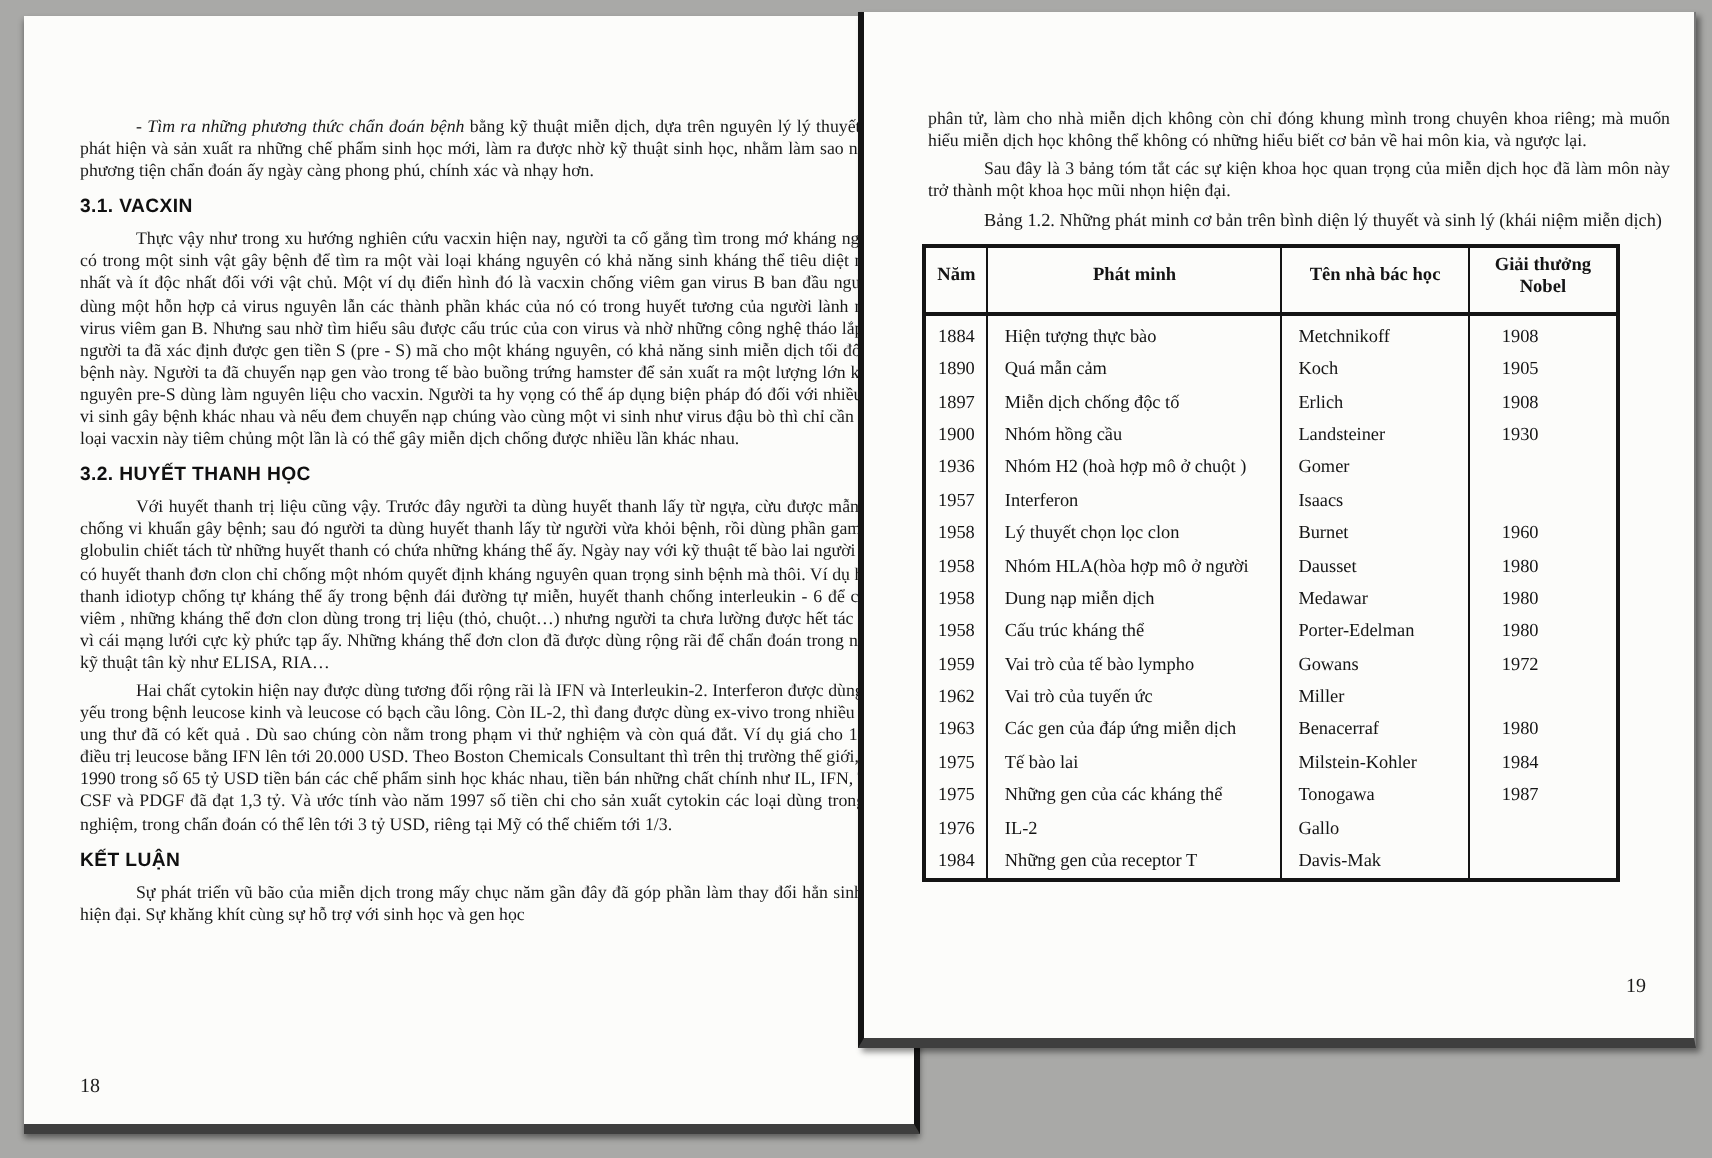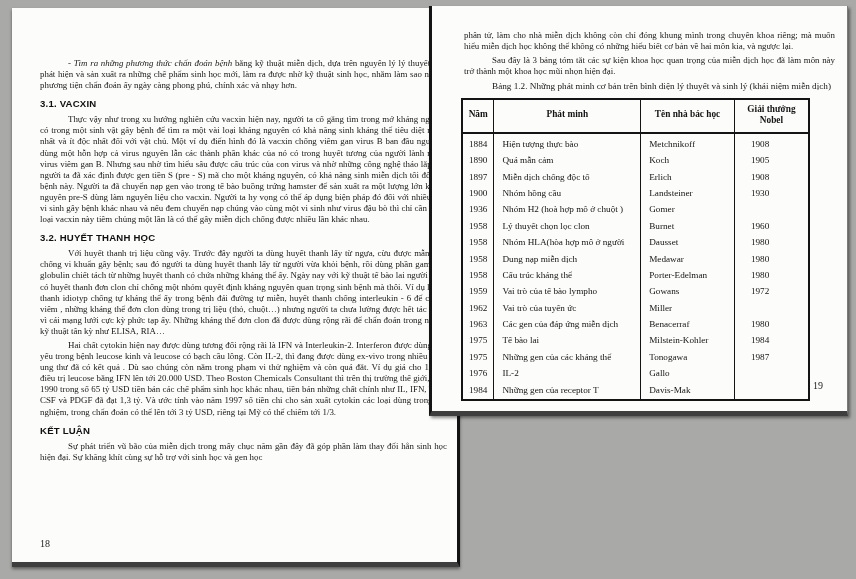--- a/index.html
+++ b/index.html
@@ -13,22 +13,22 @@
     box-sizing:border-box;overflow:hidden;
   }
   .page-left{
     left:12px;top:8px;width:448px;height:559px;
     padding:50px 10px 0 28px;
     border-right:3px solid #141414;
     border-bottom:5px solid #3e3e3e;
     box-shadow:0 2px 3px rgba(0,0,0,.45);
   }
   .page-right{
-    left:429px;top:6px;width:419px;height:410px;
-    padding:24px 12px 0 32px;
+    left:429px;top:6px;width:419px;height:518px;
+    padding:48px 12px 0 32px;
     border-left:3px solid #141414;
     border-right:1px solid #7a7a7a;
     border-bottom:5px solid #3e3e3e;
     box-shadow:2px 2px 3px rgba(0,0,0,.45);
   }
   .body-text{
     font-size:8.9px;line-height:11.1px;text-align:justify;
     text-indent:28px;margin:0 0 3px 0;
   }
   .no-indent{text-indent:0;}
@@ -129,20 +129,26 @@
             <td>Landsteiner</td>
             <td>1930</td>
           </tr>
           <tr>
             <td>1936</td>
             <td>Nhóm H2 (hoà hợp mô ở chuột )</td>
             <td>Gomer</td>
             <td></td>
           </tr>
           <tr>
+            <td>1957</td>
+            <td>Interferon</td>
+            <td>Isaacs</td>
+            <td></td>
+          </tr>
+          <tr>
             <td>1958</td>
             <td>Lý thuyết chọn lọc clon</td>
             <td>Burnet</td>
             <td>1960</td>
           </tr>
           <tr>
             <td>1958</td>
             <td>Nhóm HLA(hòa hợp mô ở người</td>
             <td>Dausset</td>
             <td>1980</td>

